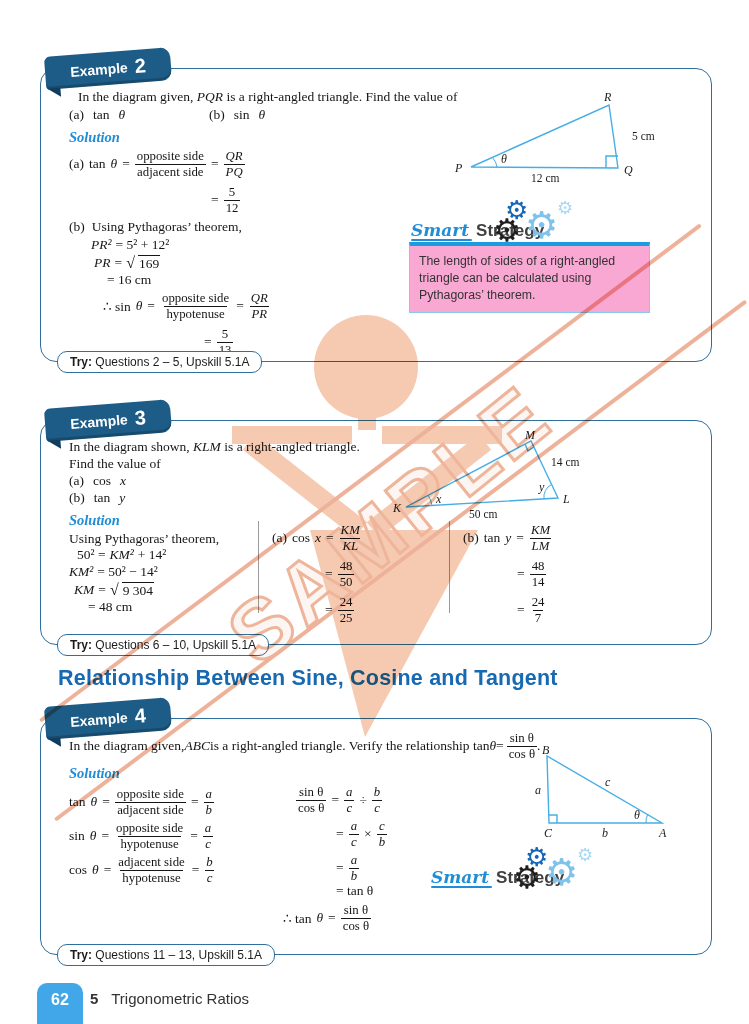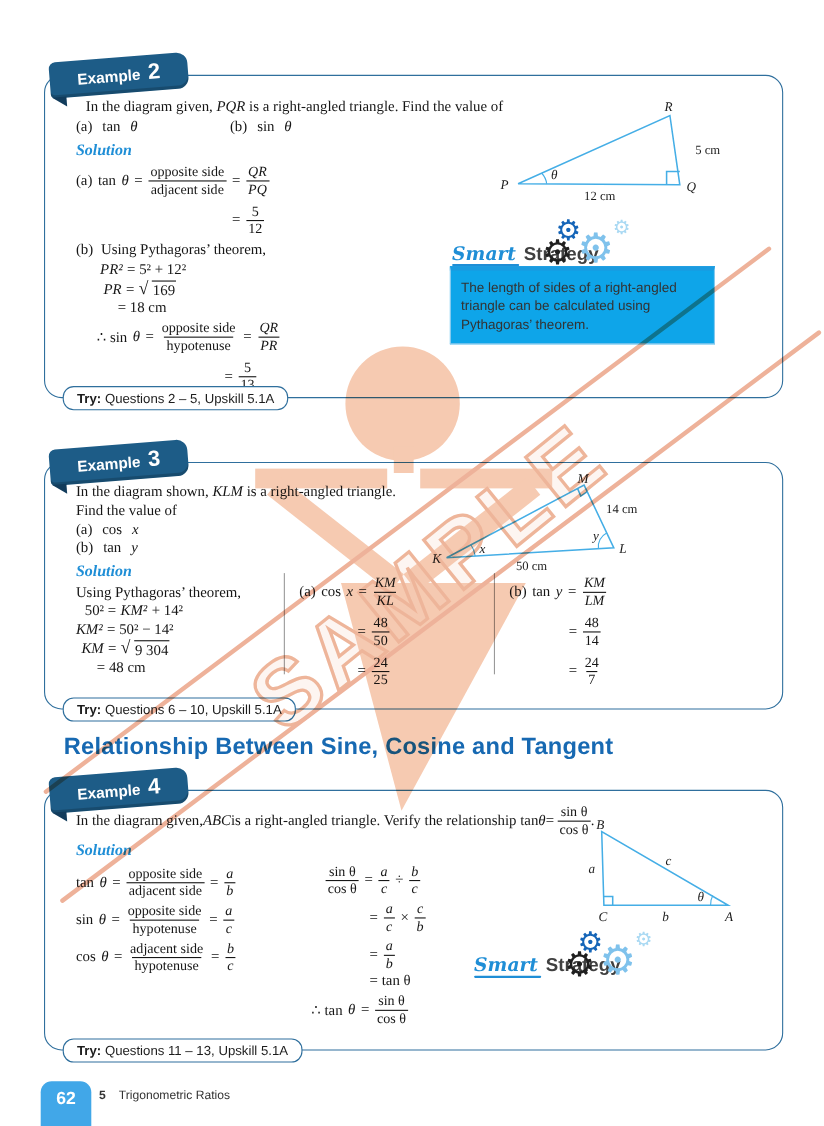--- a/index.html
+++ b/index.html
@@ -64,21 +64,21 @@
   
   .smartbox { position:absolute; width:241px; z-index:2; }
   .smart-title { display:flex; align-items:baseline; gap:7px; height:21px; padding-left:2px; }
   .smart-brand {
     font-family:"DejaVu Serif", serif; font-style:italic; font-weight:bold;
     font-size:17px; color:#1f8ed6; position:relative; line-height:1;
   }
   .smart-brand::after { content:""; position:absolute; left:0; right:-3px; bottom:-2px; height:2px; background:#1f8ed6; border-radius:2px; }
   .smart-word { font-size:17px; font-weight:bold; color:#404040; }
   .smart-panel {
-    border:1.2px solid #85c9ee; border-top:4px solid #1b9be0; background:#0ea5e9;
+    border:1.2px solid #85c9ee; border-top:4px solid #1b9be0; background:#f9a8d4;
     padding:7px 9px 8px 9px; font-size:12.3px; color:#333; line-height:1.38;
   }
   .gears { position:absolute; top:-22px; left:82px; width:90px; height:56px; }
   .gear { position:absolute; font-family:"DejaVu Sans", sans-serif; line-height:1; }
   .gear.g1 { left:14px; top:-2px;  font-size:26px; color:#1565b8; }
   .gear.g2 { left:2px;  top:16px;  font-size:31px; color:#1f1f1f; }
   .gear.g3 { left:34px; top:8px;   font-size:37px; color:#7fc2ec; }
   .gear.g4 { left:66px; top:0px;   font-size:18px; color:#a9d9f3; }
 
   
@@ -89,21 +89,21 @@
   .diag line, .diag polyline, .diag path.tri { stroke:#45aee6; stroke-width:1.4; fill:none; }
   .diag path.ang { stroke:#45aee6; stroke-width:1; fill:none; }
 
   
   .heading { position:absolute; left:58px; top:666px; font-size:21.5px; font-weight:bold; color:#1769b2; letter-spacing:0.2px; }
   .pagenum {
     position:absolute; left:37px; top:983px; width:46px; height:50px;
     background:#41a7e8; border-radius:10px; color:#fff; font-weight:bold;
     font-size:16px; text-align:center; padding-top:8px;
   }
-  .chapter { position:absolute; left:90px; top:990px; font-size:11px; color:#333; }
+  .chapter { position:absolute; left:90px; top:990px; font-size:15px; color:#333; }
   .chapter .cnum { font-weight:bold; margin-right:9px; }
 
   
   .wm { position:absolute; inset:0; z-index:30; pointer-events:none; mix-blend-mode:multiply; }
   .wm-circle { position:absolute; left:314px; top:315px; width:104px; height:104px; border-radius:50%; background:#f6cab1; }
   .wm-logo { position:absolute; left:225px; top:310px; }
   .wm-sample {
     position:absolute; left:120px; top:478px; width:540px; text-align:center;
     transform:rotate(-39deg); font-weight:bold; font-size:84px; letter-spacing:6px;
     color:rgba(246,202,178,0.18); -webkit-text-stroke:3px #eeb59a; line-height:1.1;
@@ -170,24 +170,24 @@
       <span class="mi">PR²</span>
       <span>= 5² + 12²</span>
     </div>
     <div class="eq" style="left:53px; top:185px; gap:4px;">
       <span class="mi">PR</span>
       <span>=</span>
       <span class="rad-sign">√</span>
       <span class="rad-body">169</span>
     </div>
     <div class="eq" style="left:66px; top:203px;">
-      <span>= 18 cm</span>
-    </div>
-
-    <div class="eq" style="left:47px; top:222px;">
+      <span>= 16 cm</span>
+    </div>
+
+    <div class="eq" style="left:62px; top:222px;">
       <span>∴ sin</span>
       <span class="mi">θ</span>
       <span>=</span>
       <span class="frac">
         <span class="top">opposite side</span>
         <span class="bot">hypotenuse</span>
       </span>
       <span>=</span>
       <span class="frac mi">
         <span class="top">QR</span>

